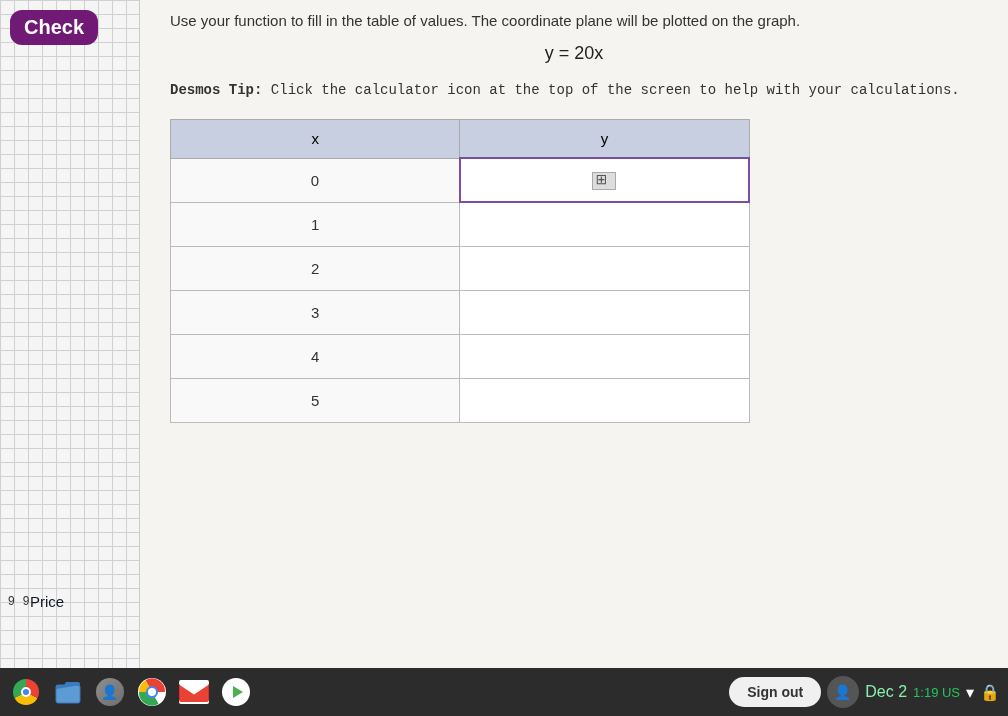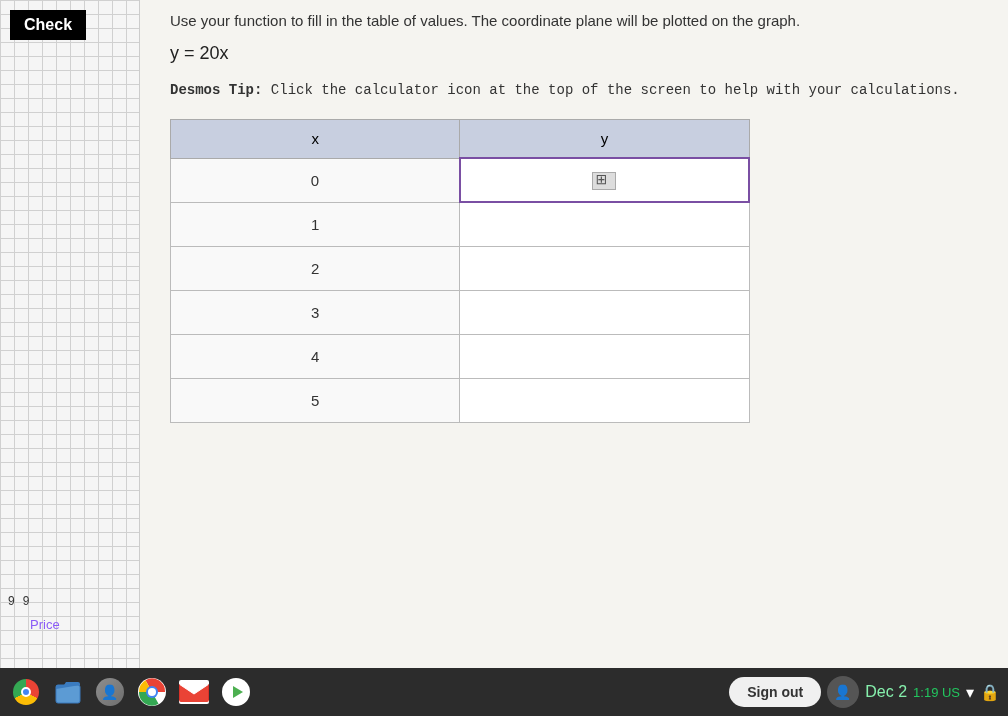--- a/index.html
+++ b/index.html
@@ -41,28 +41,28 @@
       background-image:
         linear-gradient(to right, #d0d0d0 1px, transparent 1px),
         linear-gradient(to bottom, #d0d0d0 1px, transparent 1px);
       background-size: 14px 14px;
     }
 
     .check-button {
       position: absolute;
       top: 10px;
       left: 10px;
-      background: #000000;
+      background: #701a75;
       color: white;
       border: none;
       padding: 6px 14px;
-      font-size: 16px;
+      font-size: 20px;
       font-weight: bold;
       cursor: pointer;
-      border-radius: 0;
+      border-radius: 12px;
     }
 
     .sidebar-bottom-labels {
       position: absolute;
       bottom: 60px;
       left: 0;
       width: 100%;
       display: flex;
       flex-direction: row;
       align-items: flex-end;
@@ -72,43 +72,43 @@
     }
 
     .sidebar-numbers {
       display: flex;
       gap: 8px;
       font-size: 12px;
     }
 
     .sidebar-price-label {
       position: absolute;
-      bottom: 36px;
+      bottom: 58px;
       left: 30px;
-      font-size: 13px;
-      color: #8b5cf6;
+      font-size: 15px;
+      color: #0f172a;
     }
 
     
     .right-content {
       flex: 1;
       padding: 12px 30px 20px 30px;
       background: #f5f4f0;
       overflow-y: auto;
     }
 
     .page-title {
       font-size: 15px;
       color: #333;
       margin-bottom: 14px;
       font-weight: normal;
     }
 
     .equation {
-      text-align: left;
+      text-align: center;
       font-size: 18px;
       margin: 12px 0 16px 0;
       color: #222;
     }
 
     .tip-text {
       font-size: 14px;
       color: #333;
       margin-bottom: 18px;
       line-height: 1.5;

